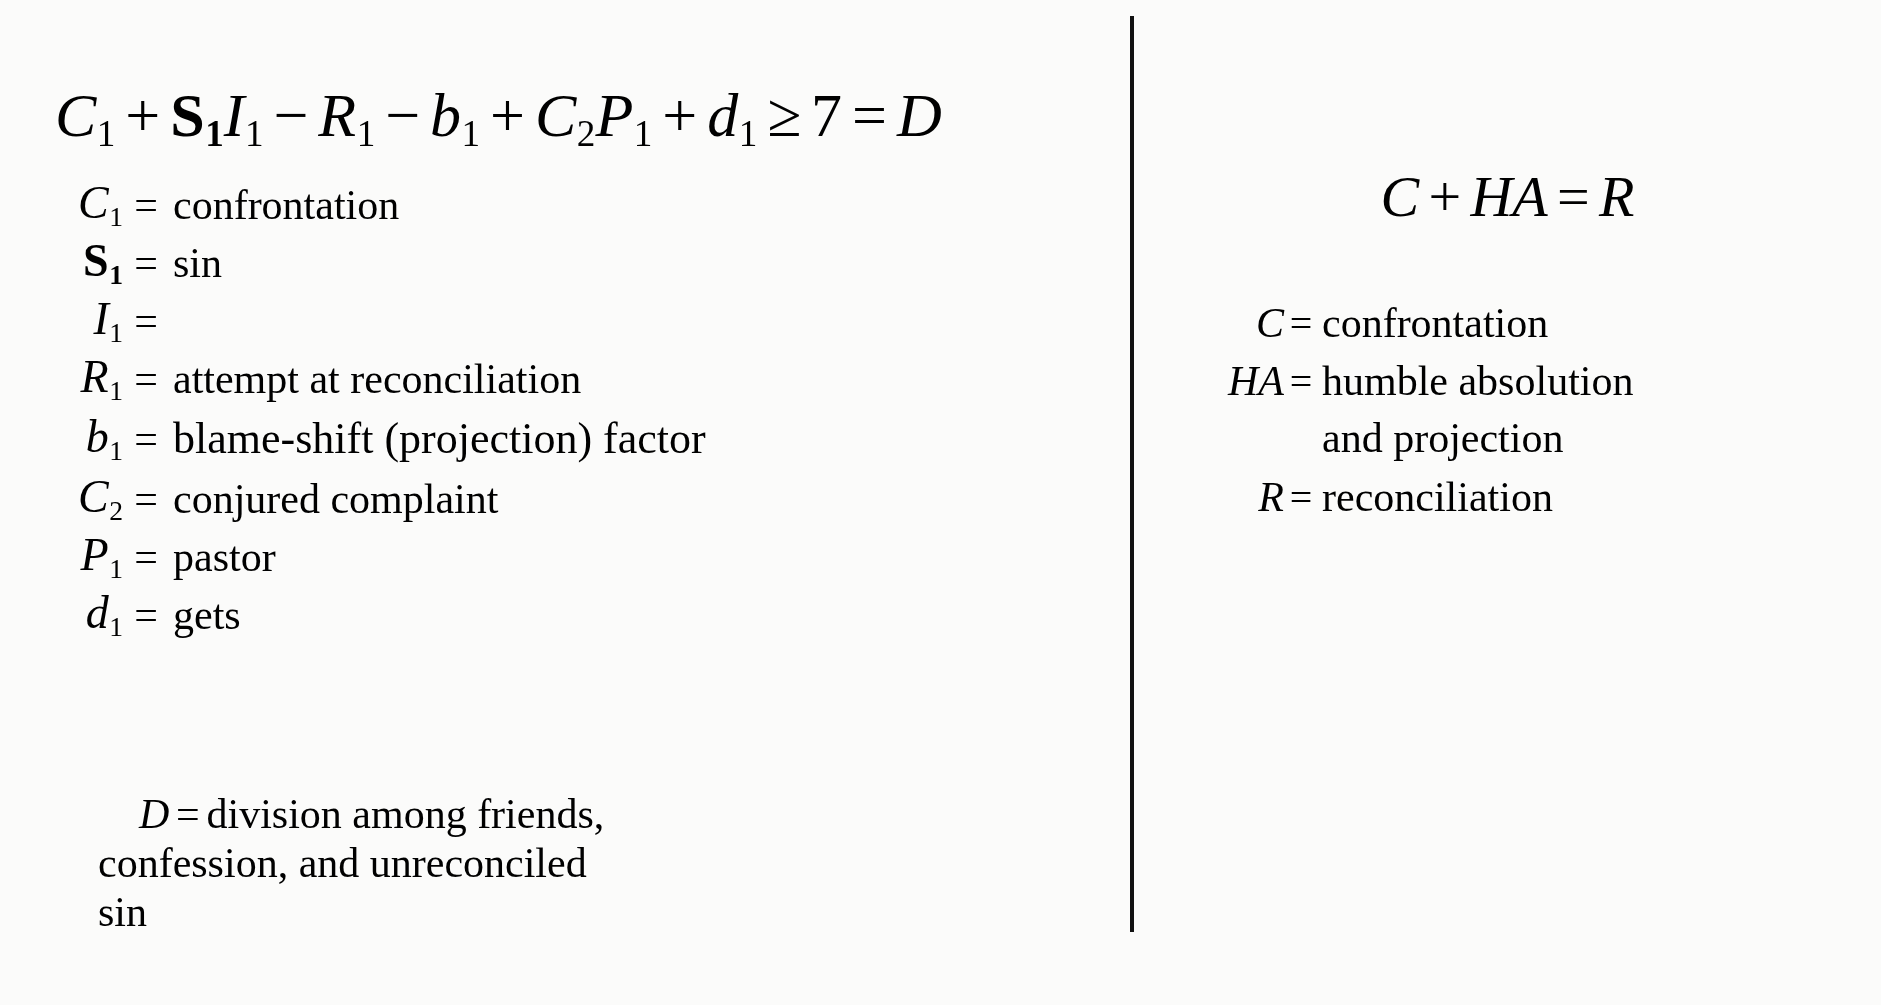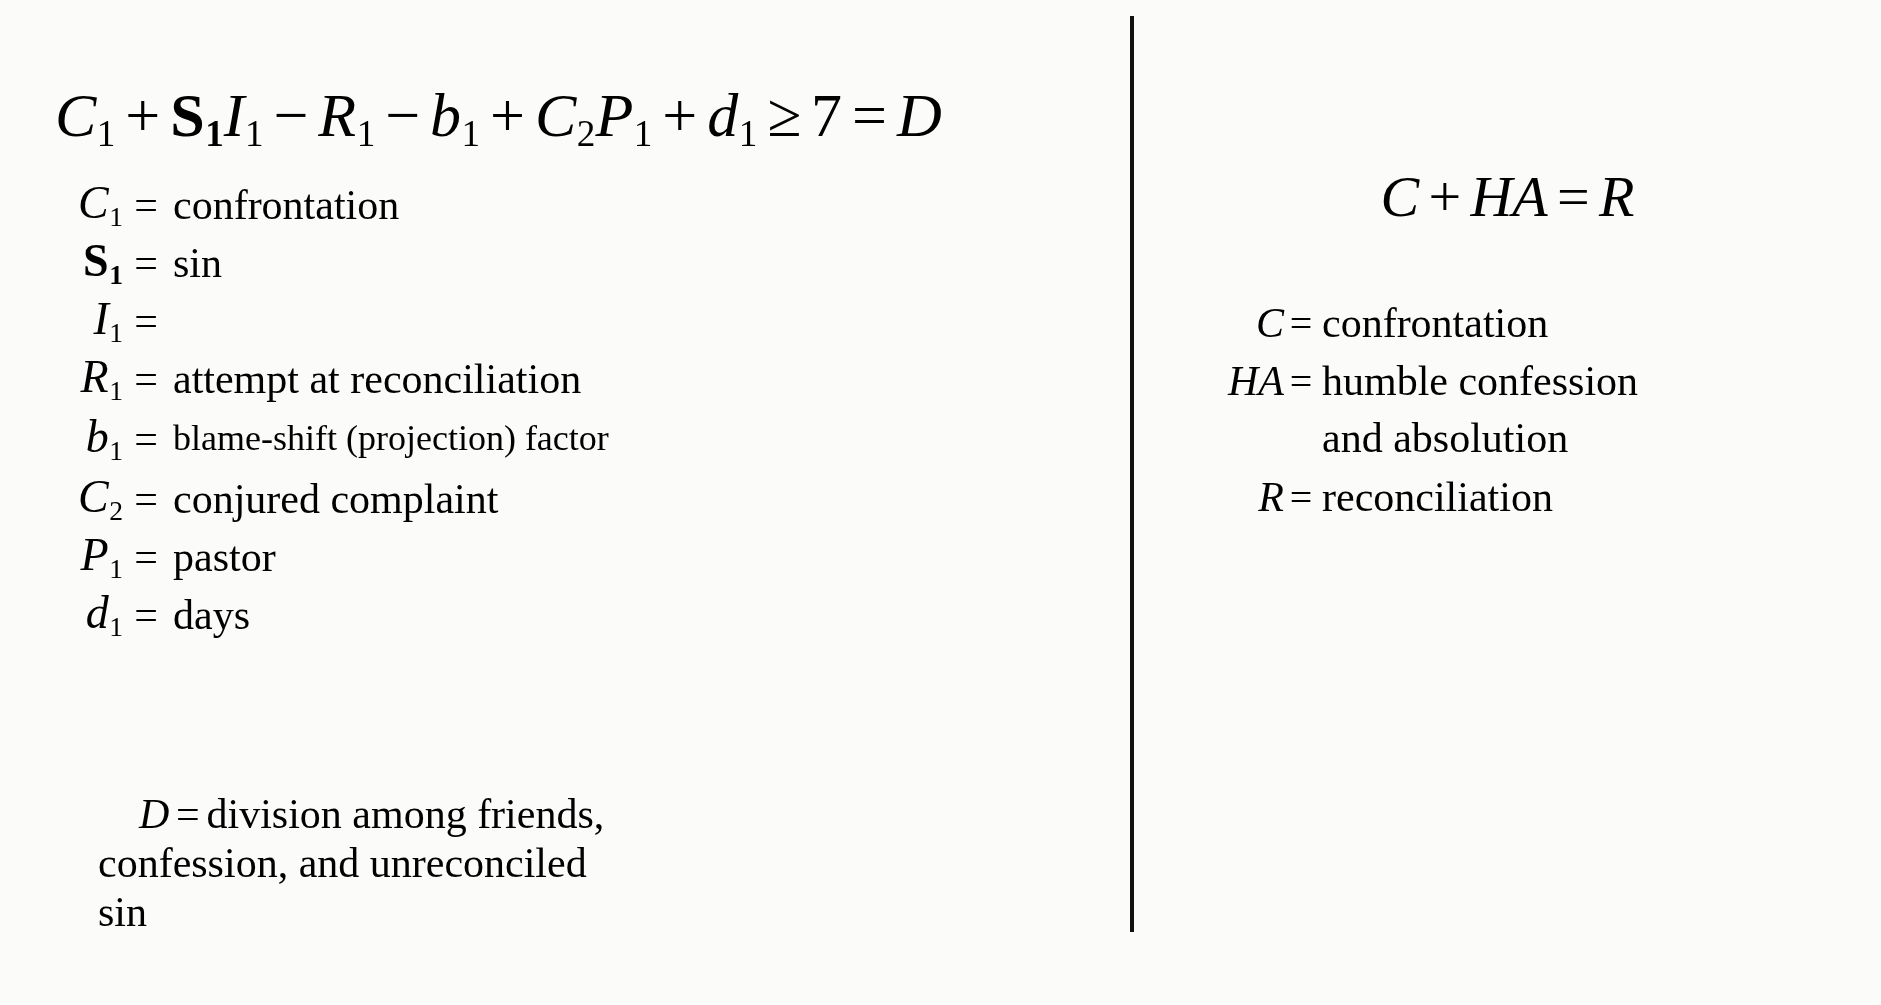--- a/index.html
+++ b/index.html
@@ -99,21 +99,21 @@
     flex: 0 0 46px;
   }
   .def-cell {
     font-size: 42px;
     font-style: normal;
     line-height: 1.05;
     white-space: nowrap;
     padding-left: 4px;
   }
   .def-cell.small {
-    font-size: 36px;
+    font-size: 44px;
   }
 
   
   #d-block {
     position: absolute;
     left: 98px;
     top: 790px;
     width: 620px;
     font-size: 42px;
     line-height: 1.17;
@@ -230,21 +230,21 @@
 
     <div class="legend-row">
       <div class="sym-cell mathvar"><span>P</span><span class="sub">1</span></div>
       <div class="eq-cell">=</div>
       <div class="def-cell">pastor</div>
     </div>
 
     <div class="legend-row">
       <div class="sym-cell mathvar"><span>d</span><span class="sub">1</span></div>
       <div class="eq-cell">=</div>
-      <div class="def-cell">days</div>
+      <div class="def-cell">gets</div>
     </div>
 
   </div>
 
   <div id="d-block">
     <div class="d-head"><span class="mathvar">D</span><span class="op">=</span><span class="roman">division among friends,</span></div>
     <div><span class="roman">confession, and unreconciled</span></div>
     <div><span class="roman">sin</span></div>
   </div>
 
@@ -260,25 +260,25 @@
 
     <div class="rlegend-row">
       <div class="r-sym mathvar">C</div>
       <div class="r-eq">=</div>
       <div class="r-def">confrontation</div>
     </div>
 
     <div class="rlegend-row">
       <div class="r-sym mathvar">HA</div>
       <div class="r-eq">=</div>
-      <div class="r-def">humble confession</div>
-    </div>
-
-    <div class="rlegend-row">
-      <div class="r-cont">and absolution</div>
+      <div class="r-def">humble absolution</div>
+    </div>
+
+    <div class="rlegend-row">
+      <div class="r-cont">and projection</div>
     </div>
 
     <div class="rlegend-row">
       <div class="r-sym mathvar">R</div>
       <div class="r-eq">=</div>
       <div class="r-def">reconciliation</div>
     </div>
 
   </div>
 

